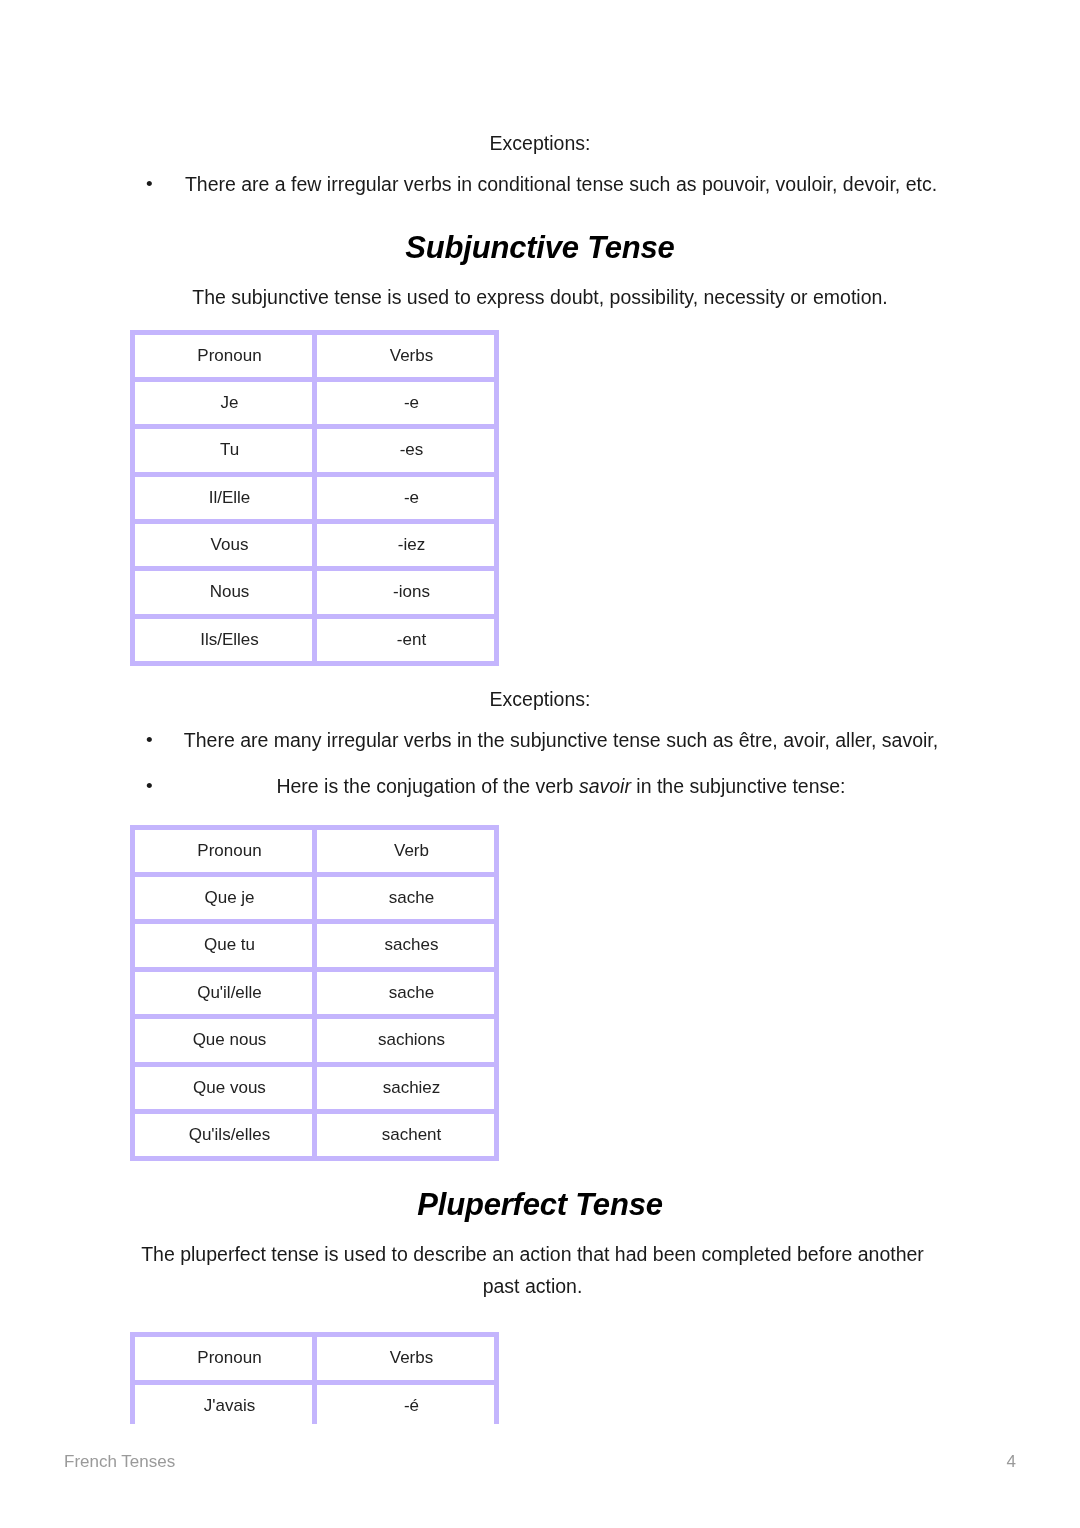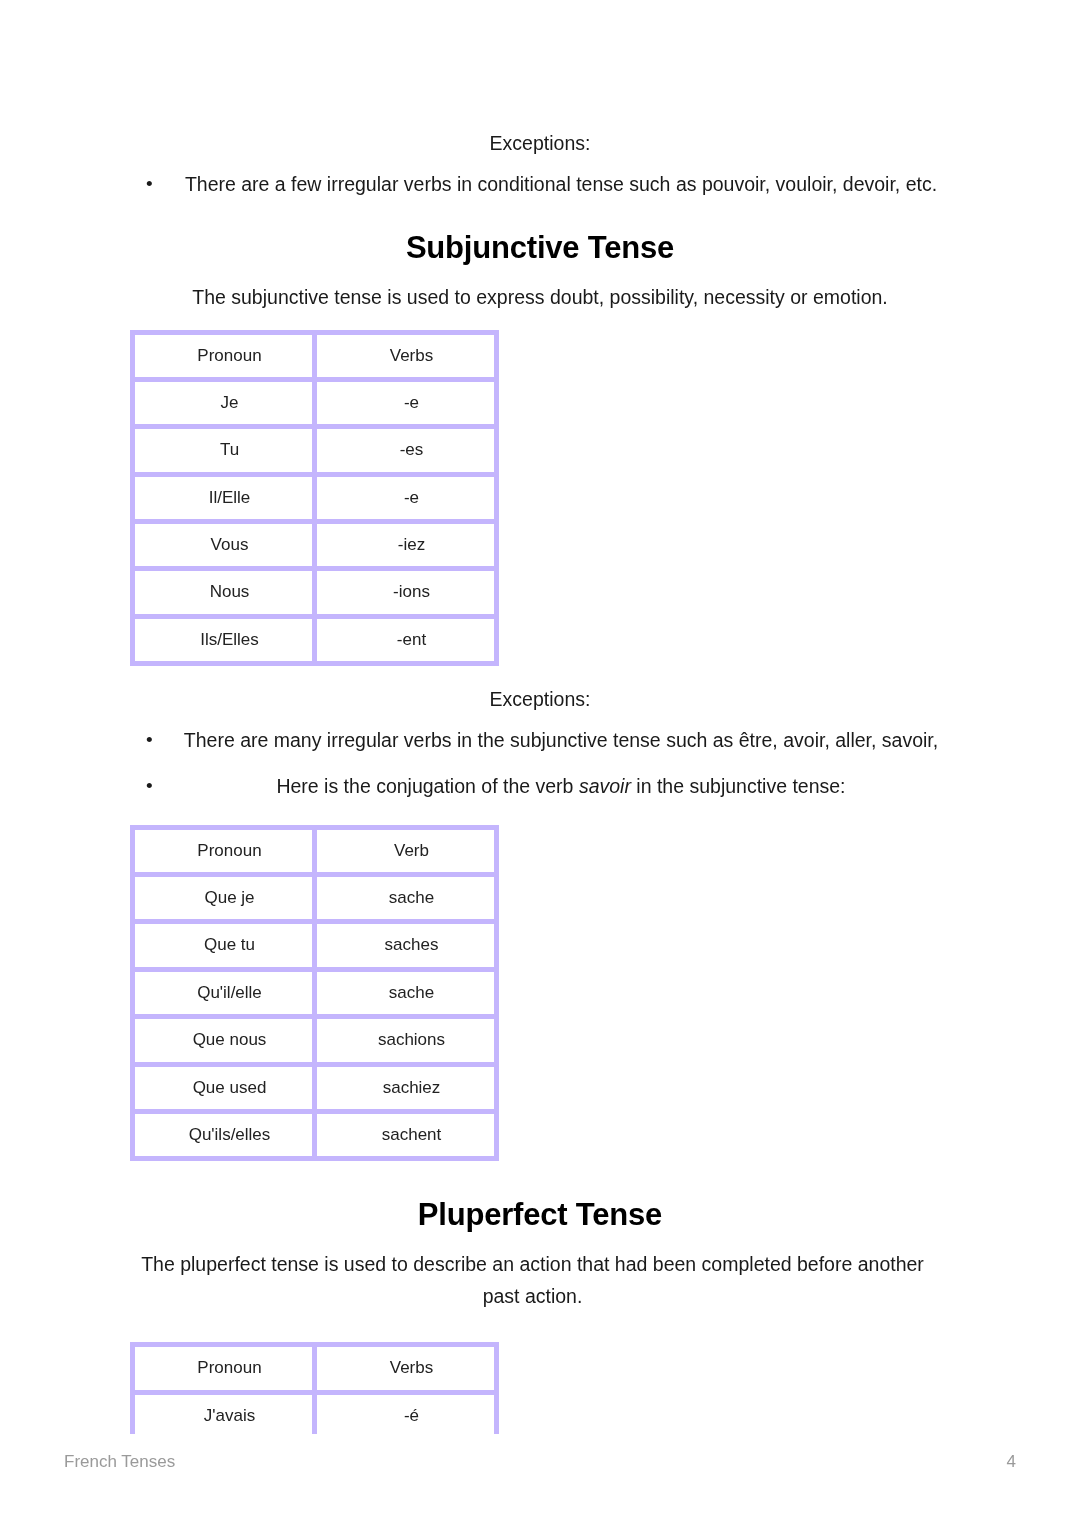--- a/index.html
+++ b/index.html
@@ -40,20 +40,21 @@
     font-size: 19.5px;
     line-height: 1.62;
     margin: 0 0 14px 0;
   }
   h2.heading {
     font-size: 31px;
     font-weight: bold;
     letter-spacing: -0.2px;
     margin: 30px 0 16px 0;
     color: #000;
+    font-style: italic;
   }
   ul.bullets {
     margin: 8px 0 14px 0;
     padding-left: 42px;
     list-style: none;
   }
   ul.bullets li {
     font-size: 19.5px;
     line-height: 1.66;
     margin-bottom: 14px;
@@ -188,31 +189,31 @@
         </tr>
         <tr>
           <td class="c1">Qu'il/elle</td>
           <td class="c2">sache</td>
         </tr>
         <tr>
           <td class="c1">Que nous</td>
           <td class="c2">sachions</td>
         </tr>
         <tr>
-          <td class="c1">Que used</td>
+          <td class="c1">Que vous</td>
           <td class="c2">sachiez</td>
         </tr>
         <tr>
           <td class="c1">Qu'ils/elles</td>
           <td class="c2">sachent</td>
         </tr>
       </tbody>
     </table>
 
-    <h2 class="heading" style="margin-top:36px;">Pluperfect Tense</h2>
+    <h2 class="heading" style="margin-top:26px;">Pluperfect Tense</h2>
 
     <p class="lead" style="width:805px;">The pluperfect tense is used to describe an action that had been completed before another past action.</p>
 
     <div class="clipped" style="height:108px;">
       <table class="conj">
         <tbody>
           <tr>
             <td class="c1">Pronoun</td>
             <td class="c2">Verbs</td>
           </tr>

